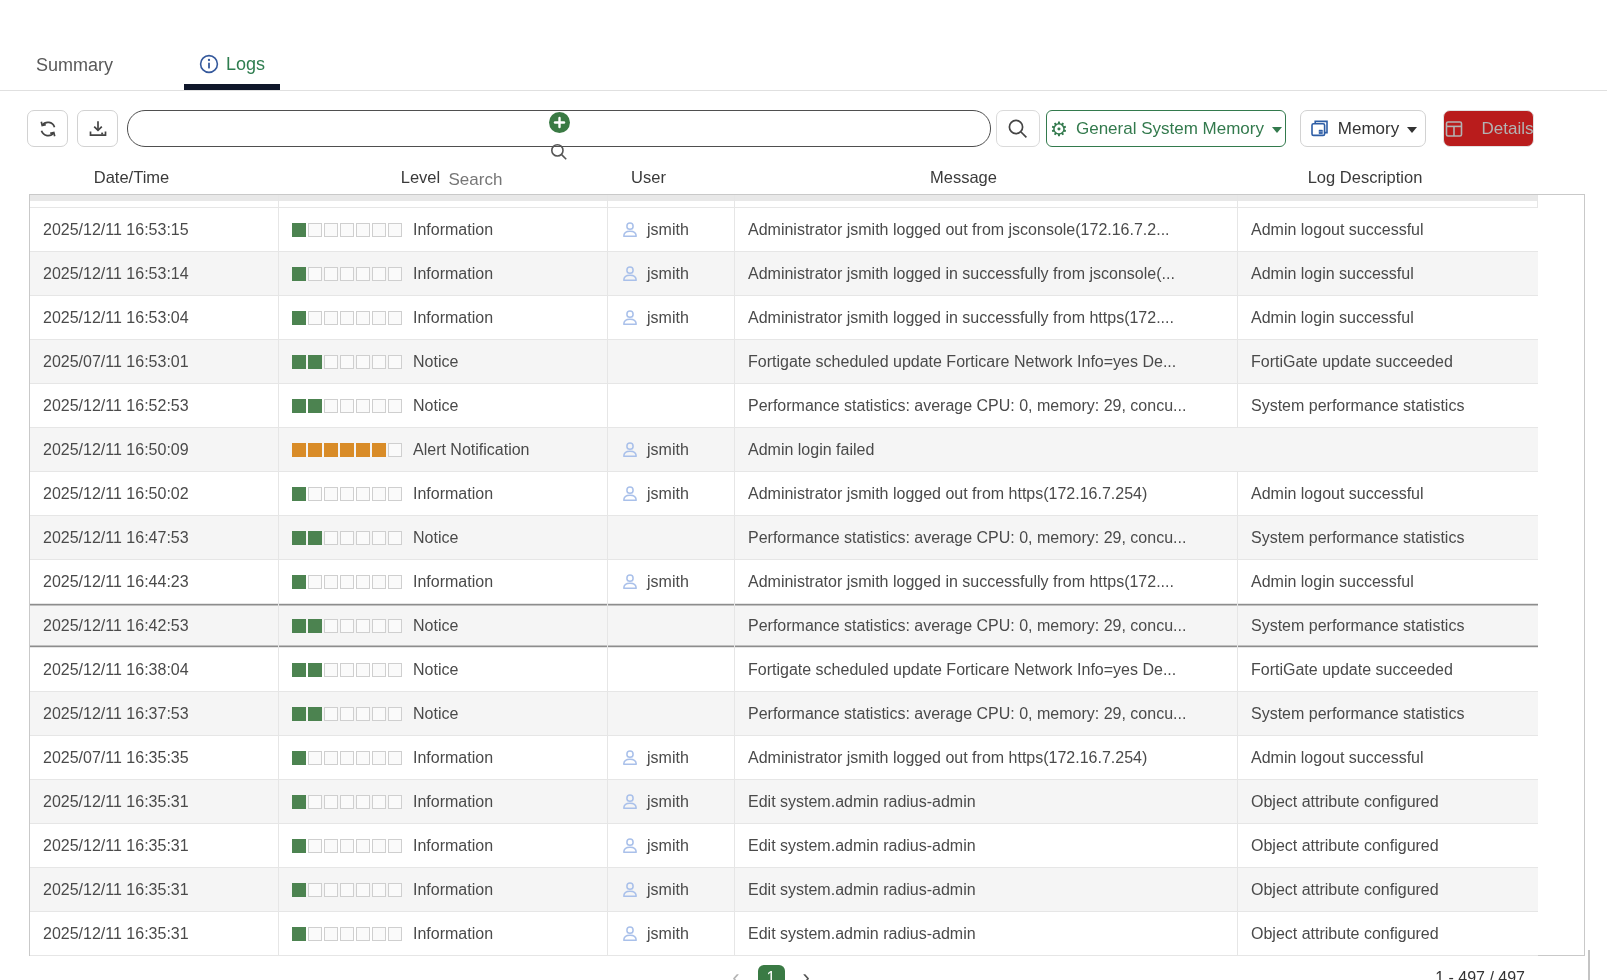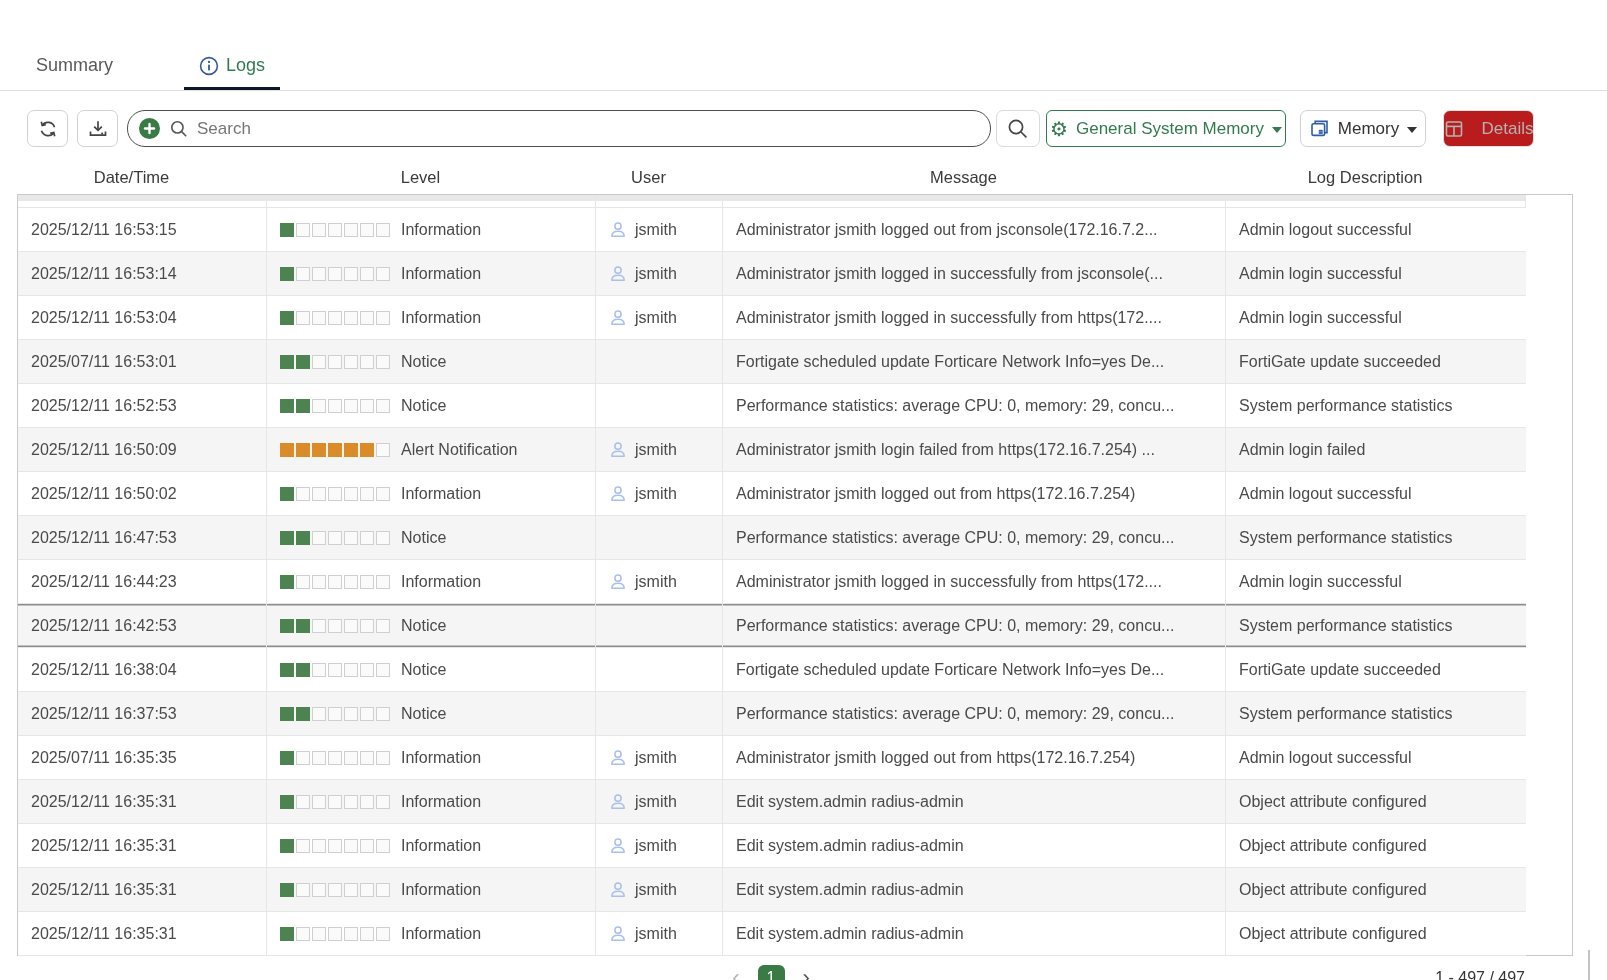--- a/index.html
+++ b/index.html
@@ -5,54 +5,54 @@
   * { margin:0; padding:0; box-sizing:border-box; }
   html,body { width:1607px; height:980px; background:#fff; overflow:hidden;
     font-family:"Liberation Sans", sans-serif; }
   .page { position:relative; width:1607px; height:980px; background:#fff;margin-top:44px; }
 
   
   .tabbar { position:absolute; top:0; left:0; width:1607px; height:47px;
     border-bottom:1px solid #e0e0e0; display:flex; align-items:stretch; padding-left:21px; }
   .tab { display:flex; align-items:center; gap:7px; padding:0 15px; font-size:18px;
     color:#595959; cursor:pointer; border-bottom:3px solid transparent; }
-  .tab.active { color:#2e7d4f; border-bottom:3px solid #0f172a; margin-left:56px; }
+  .tab.active { color:#2e7d4f; border-bottom:6px solid #0f172a; margin-left:56px; }
   .tab .info-circ { width:20px; height:20px; }
 
   
   .toolbar { position:absolute; top:48px; left:0; width:1607px; height:69px; }
   .tbtn { position:absolute; top:66px; height:37px; background:#fff;
     border:1px solid #d2d2d2; border-radius:7px; display:flex; align-items:center;
     justify-content:center; cursor:pointer; }
   #btn-refresh  { left:27px;  width:41px; top:18px; }
   #btn-download { left:77px;  width:41px; top:18px; }
   .searchbox { position:absolute; left:127px; top:18px; width:864px; height:37px;
     background:#fff; border:1px solid #4f4f4f; border-radius:18px;
-    display:flex; align-items:center; padding:0 10px; gap:8px; }
+    display:flex; align-items:center; padding:0 10px; gap:8px;flex-direction:column; }
   .searchbox input { border:none; outline:none; flex:1; font-size:17px;
     font-family:"Liberation Sans", sans-serif; color:#333; background:transparent; }
   .searchbox input::placeholder { color:#767676; }
   #btn-search { left:996px; width:44px; top:18px; border-color:#dadada; }
   #btn-filter { left:1046px; top:18px; width:240px; height:37px; position:absolute;
     border:1.5px solid #337a4d; border-radius:6px; background:#fff; color:#337a4d;
     display:flex; align-items:center; justify-content:center; gap:8px; font-size:17px; cursor:pointer; }
   #btn-memory { left:1300px; width:126px; gap:8px; font-size:17px; color:#333; top:18px; }
   #btn-details { left:1443px; width:91px; gap:18px; font-size:17px; color:#b3b3b3;
     background:#b91c1c; border-color:#e2e2e2; cursor:default; top:18px; }
   .gear { font-size:20px; line-height:1; color:#337a4d; }
   .caret { width:0; height:0; border-left:5px solid transparent; border-right:5px solid transparent;
     border-top:6px solid currentColor; display:inline-block; margin-top:2px; }
 
   
   .thead { position:absolute; top:117px; left:7px; width:1508px; height:33px;
     display:grid; grid-template-columns:249px 329px 127px 503px 300px; align-items:center; }
   .thead .th { text-align:center; font-size:16.5px; color:#3a3a3a; }
 
   
-  .tbl { position:absolute; top:150px; left:17px; width:1556px; height:762px;
+  .tbl { position:absolute; top:150px; left:29px; width:1556px; height:762px;
     border:1px solid #c9c9c9; background:#fff; }
   .sliver { width:1508px; height:13px;
     background:linear-gradient(#e8e8e8 0 46%, #ffffff 46%);
     border-bottom:1px solid #e6e6e6; display:grid;
     grid-template-columns:249px 329px 127px 503px 300px; }
   .sliver div { border-right:1px solid #e6e6e6; }
   .row { width:1508px; height:44px; display:grid;
     grid-template-columns:249px 329px 127px 503px 300px;
     border-bottom:1px solid #e6e6e6; align-items:center; background:#fff; cursor:pointer; }
   .row.stripe { background:#f5f5f5; }
@@ -353,23 +353,20 @@
             </span>
         <span class="lvl">Alert Notification</span>
       </div>
       <div class="cell user">
             <svg width="18" height="18" viewBox="0 0 18 18" fill="none" stroke="#a9c0ea" stroke-width="1.5">
               <circle cx="9" cy="5.2" r="3.1"></circle>
               <path d="M2.8 15.2 c0-3.4 2.8-5 6.2-5 s6.2 1.6 6.2 5 Z" stroke-linejoin="round"></path>
             </svg>
             <span>jsmith</span>
           </div>
-      <div class="cell">
-            <span class="msg">Administrator jsmith login failed from https(172.16.7.254) ...</span>
-          </div>
       <div class="cell" style="border-right:none">
             <span class="desc">Admin login failed</span>
           </div>
     </div>
         <div class="row">
       <div class="cell">
             <span class="dt">2025/12/11 16:50:02</span>
           </div>
       <div class="cell">
         <span class="segs">

